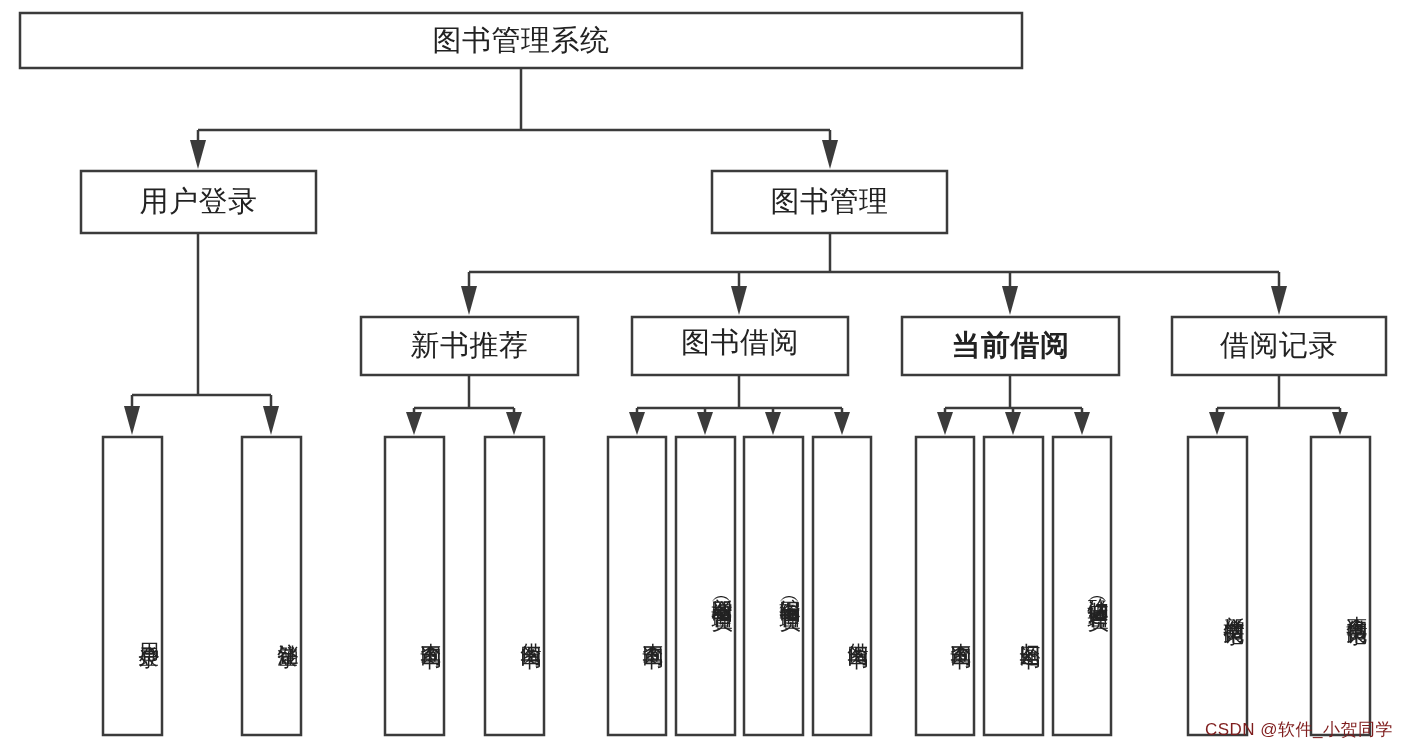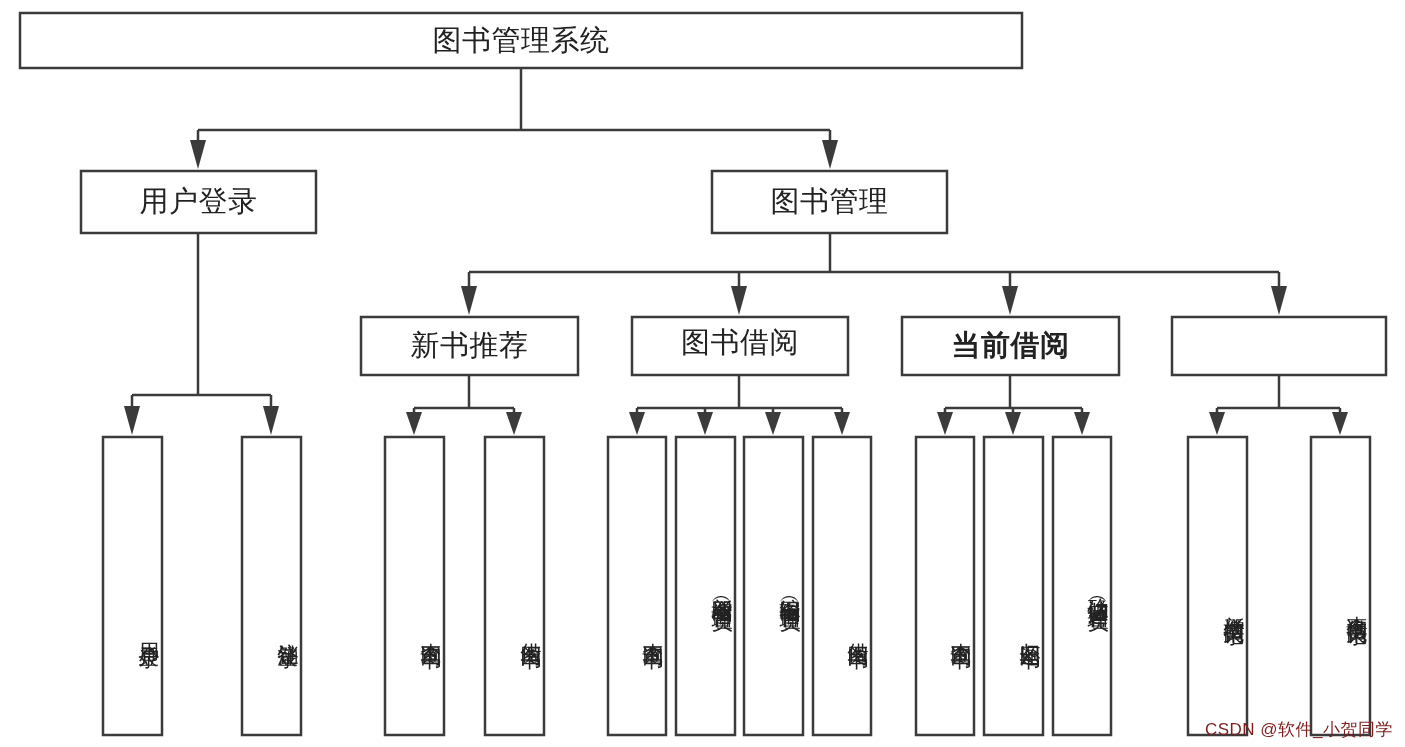--- a/index.html
+++ b/index.html
@@ -191,20 +191,21 @@
   </svg>
 
   <div class="node-label horizontal" style="left:20px; top:13px; width:1002px; height:55px;">图书管理系统</div>
 
   <div class="node-label horizontal" style="left:81px; top:171px; width:235px; height:62px;">用户登录</div>
   <div class="node-label horizontal" style="left:712px; top:171px; width:235px; height:62px;">图书管理</div>
 
   <div class="node-label horizontal" style="left:361px; top:317px; width:217px; height:58px;">新书推荐</div>
   <div class="node-label horizontal" style="left:632px; top:317px; width:216px; height:52px;">图书借阅</div>
   <div class="node-label horizontal" style="left:902px; top:317px; width:217px; height:58px;font-weight:bold;">当前借阅</div>
+  <div class="node-label horizontal" style="left:1172px; top:317px; width:214px; height:58px;">借阅记录</div>
 
   <div class="node-label vertical" style="left:103px; top:437px; width:59px; height:298px; padding-top:88px;">用户登录</div>
   <div class="node-label vertical" style="left:242px; top:437px; width:59px; height:298px; padding-top:88px;">注销登录</div>
 
   <div class="node-label vertical" style="left:385px; top:437px; width:59px; height:298px; padding-top:88px;">查询图书</div>
   <div class="node-label vertical" style="left:485px; top:437px; width:59px; height:298px; padding-top:88px;">借阅图书</div>
 
   <div class="node-label vertical" style="left:608px; top:437px; width:58px; height:298px; padding-top:88px;">查询图书</div>
   <div class="node-label vertical" style="left:676px; top:437px; width:59px; height:298px; padding-top:8px;">新增图书（管理员）</div>
   <div class="node-label vertical" style="left:744px; top:437px; width:59px; height:298px; padding-top:8px;">编辑图书（管理员）</div>

